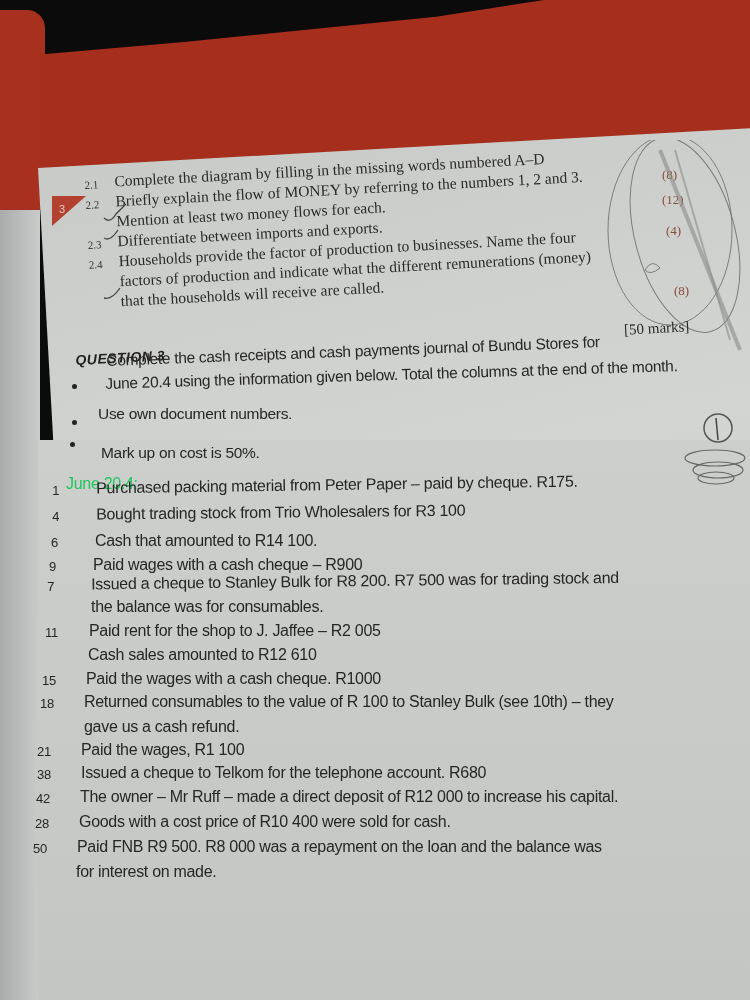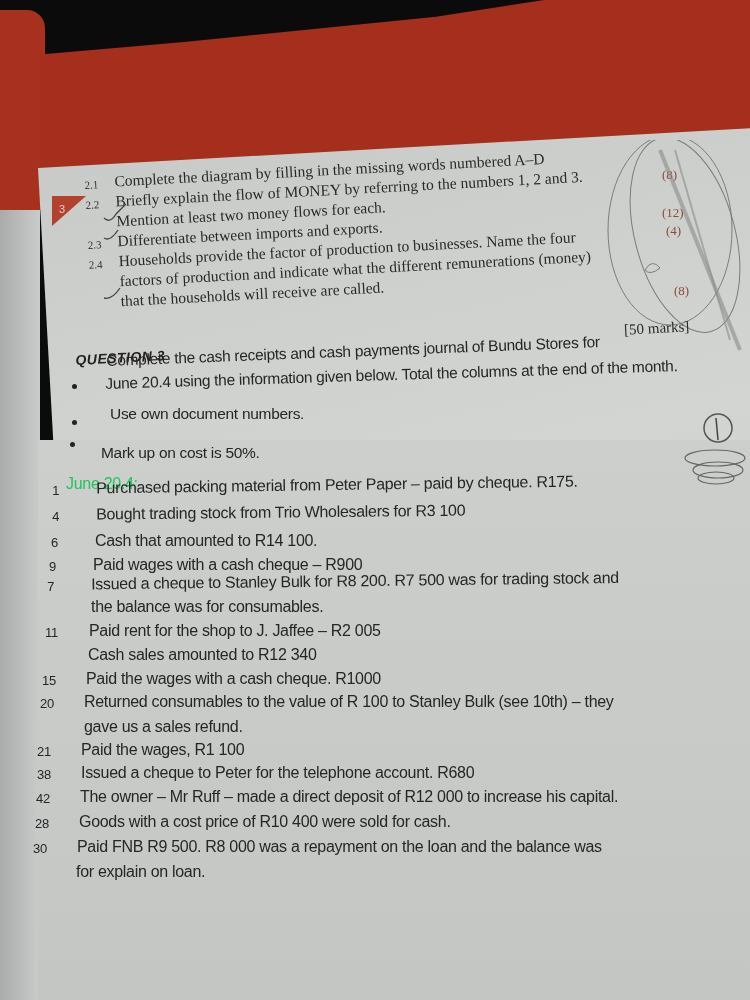--- a/index.html
+++ b/index.html
@@ -93,42 +93,42 @@
   </div>
 </div>
 
 <svg class="doodle" style="left:100px;top:200px" width="40" height="110">
   <path d="M4 18 Q10 24 16 14 L26 4" stroke="#444" stroke-width="1.3" fill="none"></path>
   <path d="M4 38 Q10 42 18 30" stroke="#444" stroke-width="1.3" fill="none"></path>
   <path d="M4 98 Q12 100 20 88" stroke="#444" stroke-width="1.3" fill="none"></path>
 </svg>
 
 <span class="marks" style="left:662px;top:167px">(8)</span>
-<span class="marks" style="left:662px;top:205px">(12)</span>
+<span class="marks" style="left:662px;top:192px">(12)</span>
 <span class="marks" style="left:666px;top:223px">(4)</span>
 <span class="marks" style="left:674px;top:283px">(8)</span>
 
 <svg class="doodle" style="left:590px;top:140px" width="160" height="220">
   <ellipse cx="80" cy="90" rx="62" ry="95" stroke="#7b7d7a" stroke-width="1" fill="none"></ellipse>
   <ellipse cx="95" cy="95" rx="50" ry="100" stroke="#7b7d7a" stroke-width="1" fill="none" transform="rotate(-15 95 95)"></ellipse>
   <path d="M70 10 L150 210" stroke="#8a8c89" stroke-width="4" fill="none" opacity="0.6"></path>
   <path d="M85 10 L140 200" stroke="#8a8c89" stroke-width="2" fill="none" opacity="0.6"></path>
   <path d="M55 130 Q62 118 70 128 Q60 136 55 130" stroke="#7b7d7a" stroke-width="1" fill="none"></path>
 </svg>
 
 <span class="total-marks">[50 marks]</span>
 
 <span class="q3-title">QUESTION 3</span>
 
 <span class="bullet" style="left:72px;top:384px"></span>
 <span class="inst" style="left:106px;top:352px;transform:rotate(-2.2deg);transform-origin:0 0">Complete the cash receipts and cash payments journal of Bundu Stores for</span>
 <span class="inst" style="left:105px;top:375px;transform:rotate(-1.8deg);transform-origin:0 0">June 20.4 using the information given below. Total the columns at the end of the month.</span>
 
 <span class="bullet" style="left:72px;top:420px"></span>
-<span class="inst" style="left:110px;top:405px">Use own document numbers.</span>
+<span class="inst" style="left:98px;top:405px">Use own document numbers.</span>
 
 <span class="bullet" style="left:70px;top:442px"></span>
 <span class="inst" style="left:101px;top:444px">Mark up on cost is 50%.</span>
 
 <svg class="doodle" style="left:680px;top:410px" width="70" height="80">
   <circle cx="38" cy="18" r="14" stroke="#555" stroke-width="1.5" fill="none"></circle>
   <path d="M36 8 L38 30" stroke="#444" stroke-width="1.5"></path>
   <ellipse cx="35" cy="48" rx="30" ry="8" stroke="#666" stroke-width="1.2" fill="none"></ellipse>
   <ellipse cx="38" cy="60" rx="25" ry="8" stroke="#666" stroke-width="1.2" fill="none"></ellipse>
   <ellipse cx="36" cy="68" rx="18" ry="6" stroke="#666" stroke-width="1.2" fill="none"></ellipse>
@@ -157,48 +157,48 @@
   <span class="t">Issued a cheque to Stanley Bulk for R8 200. R7 500 was for trading stock and</span>
 </div>
 <div class="tx" style="left:47px;top:598px">
   <span class="t">the balance was for consumables.</span>
 </div>
 <div class="tx" style="left:45px;top:622px">
   <span class="d">11</span>
   <span class="t">Paid rent for the shop to J. Jaffee – R2 005</span>
 </div>
 <div class="tx" style="left:44px;top:646px">
-  <span class="t">Cash sales amounted to R12 340</span>
+  <span class="t">Cash sales amounted to R12 610</span>
 </div>
 <div class="tx" style="left:42px;top:670px">
   <span class="d">15</span>
   <span class="t">Paid the wages with a cash cheque. R1000</span>
 </div>
 <div class="tx" style="left:40px;top:693px">
-  <span class="d">20</span>
+  <span class="d">18</span>
   <span class="t">Returned consumables to the value of R 100 to Stanley Bulk (see 10th) – they</span>
 </div>
 <div class="tx" style="left:40px;top:718px">
-  <span class="t">gave us a sales refund.</span>
+  <span class="t">gave us a cash refund.</span>
 </div>
 <div class="tx" style="left:37px;top:741px">
   <span class="d">21</span>
   <span class="t">Paid the wages, R1 100</span>
 </div>
 <div class="tx" style="left:37px;top:764px">
   <span class="d">38</span>
-  <span class="t">Issued a cheque to Peter for the telephone account. R680</span>
+  <span class="t">Issued a cheque to Telkom for the telephone account. R680</span>
 </div>
 <div class="tx" style="left:36px;top:788px">
   <span class="d">42</span>
   <span class="t">The owner – Mr Ruff – made a direct deposit of R12 000 to increase his capital.</span>
 </div>
 <div class="tx" style="left:35px;top:813px">
   <span class="d">28</span>
   <span class="t">Goods with a cost price of R10 400 were sold for cash.</span>
 </div>
 <div class="tx" style="left:33px;top:838px">
-  <span class="d">30</span>
+  <span class="d">50</span>
   <span class="t">Paid FNB R9 500. R8 000 was a repayment on the loan and the balance was</span>
 </div>
 <div class="tx" style="left:32px;top:863px">
-  <span class="t">for explain on loan.</span>
+  <span class="t">for interest on made.</span>
 </div>
 
 </body></html>

